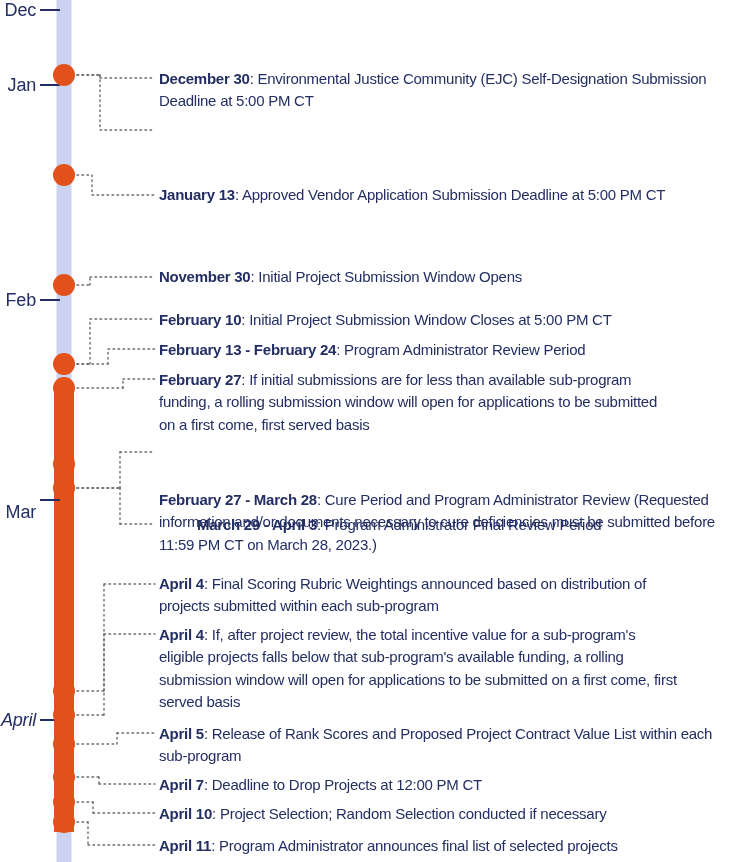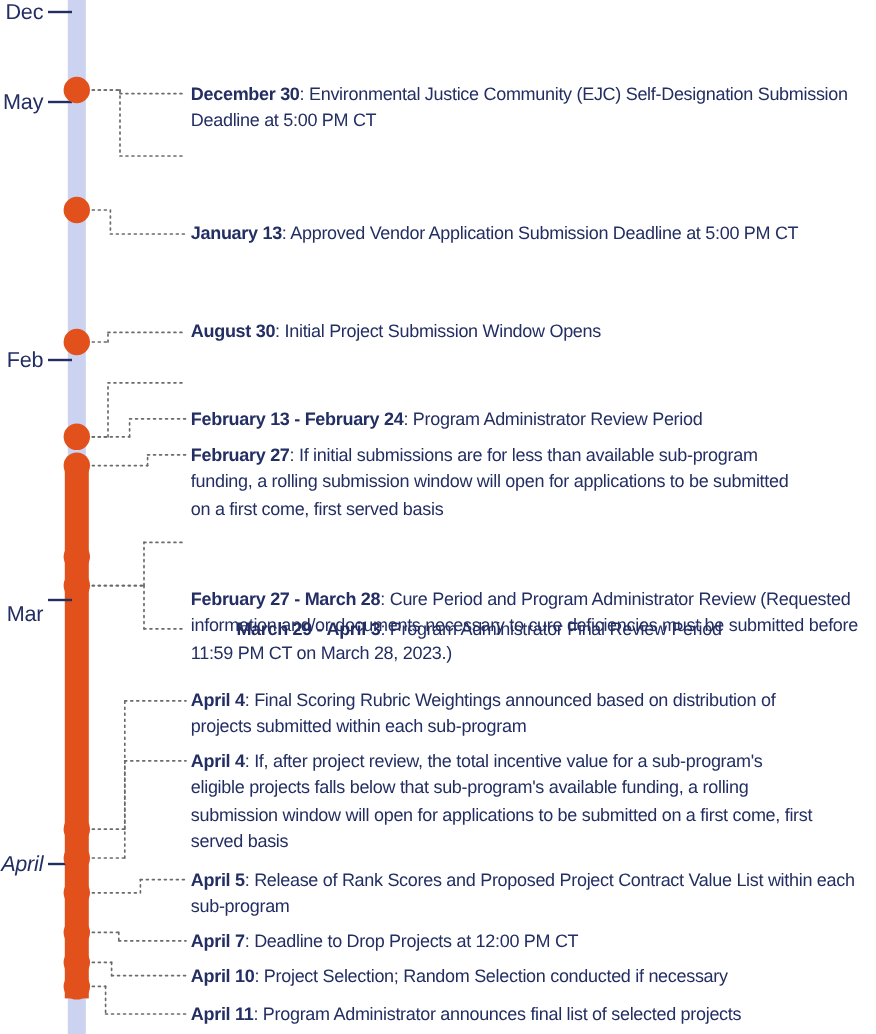--- a/index.html
+++ b/index.html
@@ -158,30 +158,31 @@
       <circle cx="64" cy="691" r="11" fill="#E2511C"></circle>
       <circle cx="64" cy="715" r="11" fill="#E2511C"></circle>
       <circle cx="64" cy="744" r="11" fill="#E2511C"></circle>
       <circle cx="64" cy="777" r="11" fill="#E2511C"></circle>
       <circle cx="64" cy="802" r="11" fill="#E2511C"></circle>
       <circle cx="64" cy="822" r="11" fill="#E2511C"></circle>
     </svg>
 
   <div id="months-layer">
       <div class="month-label" style="top: 10px; right: 694px;">Dec</div>
-      <div class="month-label" style="top: 85px; right: 694px;">May</div>
+      <div class="month-label" style="top: 85px; right: 694px;">Jan</div>
       <div class="month-label" style="top: 300px; right: 694px;">Feb</div>
       <div class="month-label" style="top: 500px; right: 694px; margin-top: 12px;">Mar</div>
       <div class="month-label" style="top: 720px; right: 694px; font-style: italic;">April</div>
     </div>
 
   <div id="events-layer">
       <div class="event" style="top: 68px; width: 566px;"><span class="date">December 30</span><span>: </span><span>Environmental Justice Community (EJC) Self-Designation Submission Deadline at 5:00 PM CT</span></div>
       <div class="event" style="top: 184px; width: 545px;"><span class="date">January 13</span><span>: </span><span>Approved Vendor Application Submission Deadline at 5:00 PM CT</span></div>
-      <div class="event" style="top: 266px; width: 566px;"><span class="date">August 30</span><span>: </span><span>Initial Project Submission Window Opens</span></div>
+      <div class="event" style="top: 266px; width: 566px;"><span class="date">November 30</span><span>: </span><span>Initial Project Submission Window Opens</span></div>
+      <div class="event" style="top: 309px; width: 566px;"><span class="date">February 10</span><span>: </span><span>Initial Project Submission Window Closes at 5:00 PM CT</span></div>
       <div class="event" style="top: 339px; width: 566px;"><span class="date">February 13 - February 24</span><span>: </span><span>Program Administrator Review Period</span></div>
       <div class="event" style="top: 369px; width: 510px;"><span class="date">February 27</span><span>: </span><span>If initial submissions are for less than available sub-program funding, a rolling submission window will open for applications to be submitted on a first come, first served basis</span></div>
       <div class="event" style="top: 441px; width: 571px; margin-top: 48px;"><span class="date">February 27 - March 28</span><span>: </span><span>Cure Period and Program Administrator Review (Requested information and/or documents necessary to cure deficiencies must be submitted before 11:59 PM CT on March 28, 2023.)</span></div>
       <div class="event" style="top: 514px; width: 566px; margin-left: 38px;"><span class="date">March 29 - April 3</span><span>: </span><span>Program Administrator Final Review Period</span></div>
       <div class="event" style="top: 573px; width: 520px;"><span class="date">April 4</span><span>: </span><span>Final Scoring Rubric Weightings announced based on distribution of projects submitted within each sub-program</span></div>
       <div class="event" style="top: 624px; width: 520px;"><span class="date">April 4</span><span>: </span><span>If, after project review, the total incentive value for a sub-program's eligible projects falls below that sub-program's available funding, a rolling submission window will open for applications to be submitted on a first come, first served basis</span></div>
       <div class="event" style="top: 723px; width: 566px;"><span class="date">April 5</span><span>: </span><span>Release of Rank Scores and Proposed Project Contract Value List within each sub-program</span></div>
       <div class="event" style="top: 774px; width: 566px;"><span class="date">April 7</span><span>: </span><span>Deadline to Drop Projects at 12:00 PM CT</span></div>
       <div class="event" style="top: 803px; width: 566px;"><span class="date">April 10</span><span>: </span><span>Project Selection; Random Selection conducted if necessary</span></div>
       <div class="event" style="top: 835px; width: 571px;"><span class="date">April 11</span><span>: </span><span>Program Administrator announces final list of selected projects</span></div>

